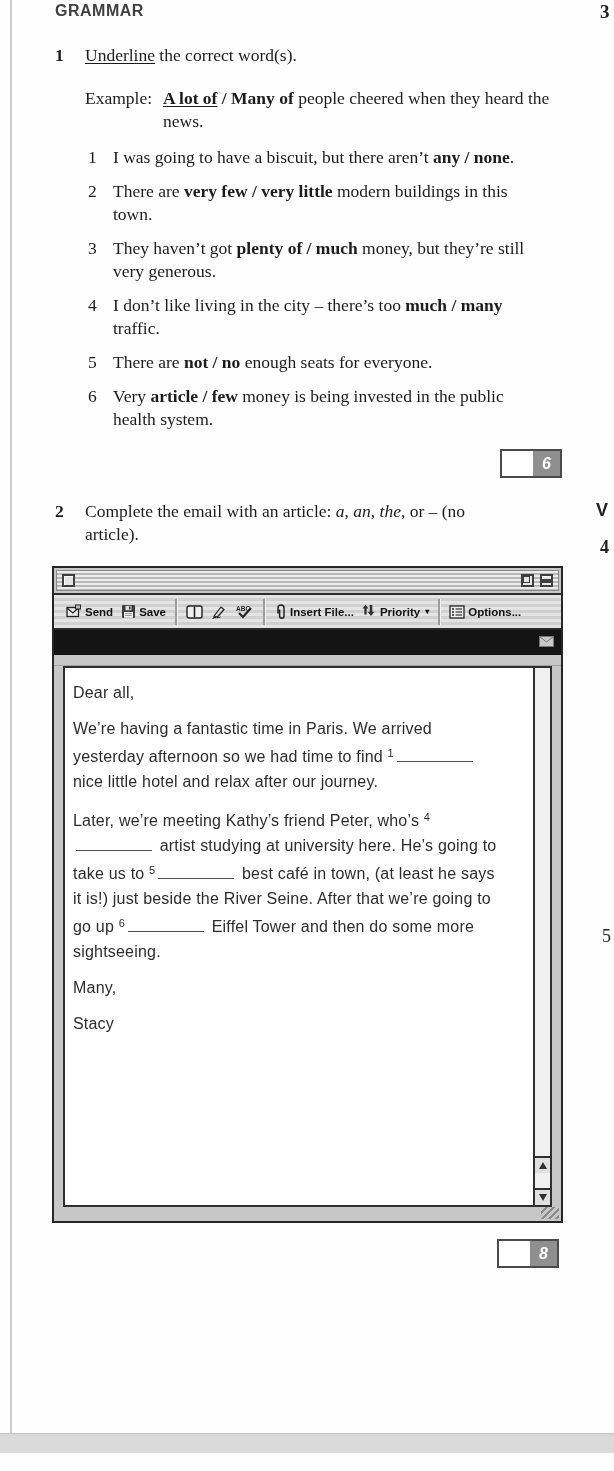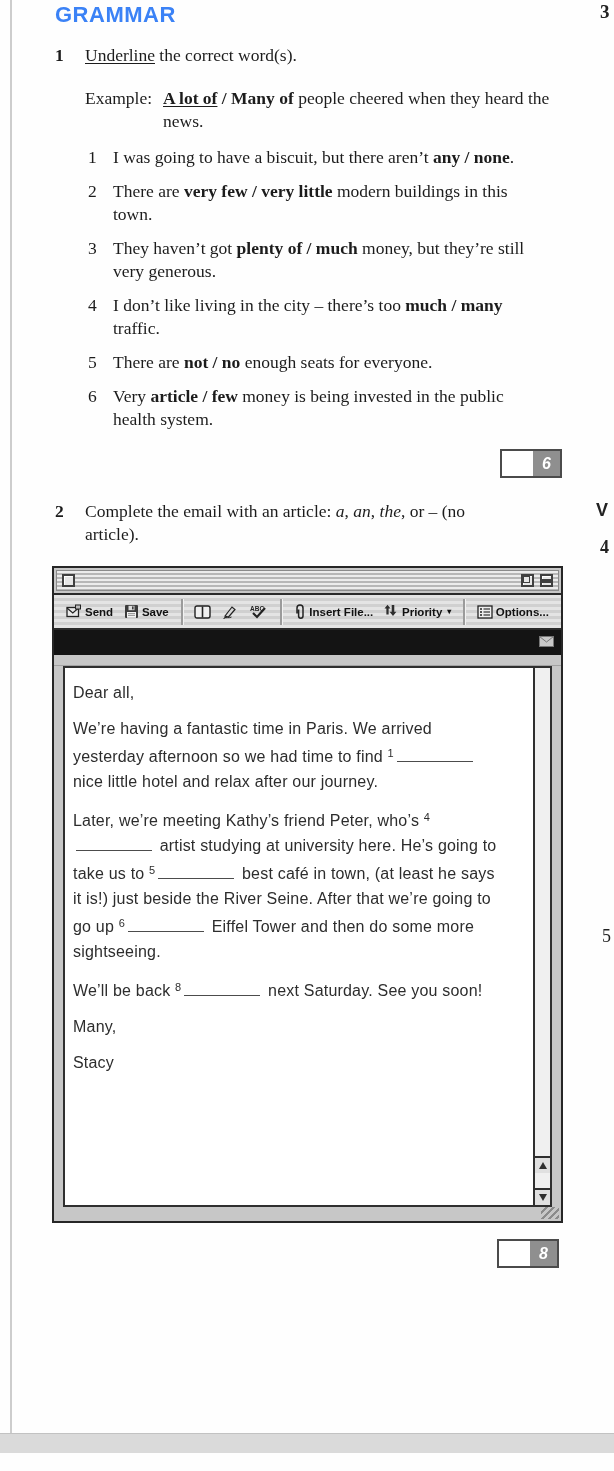--- a/index.html
+++ b/index.html
@@ -6,21 +6,21 @@
   html,body { background:#ffffff; }
   .page {
     position:relative; width:614px; height:1471px; background:#fefefe;
     font-family:"Liberation Serif", serif; color:#1c1c1c; overflow:hidden;
   }
   .left-rule { position:absolute; left:10px; top:0; width:2px; height:1433px; background:#cdcdcd; }
   .bottom-strip { position:absolute; left:0; top:1433px; width:614px; height:20px; background:#dadada; border-top:1px solid #c2c2c2; }
 
   .grammar-heading {
     position:absolute; left:55px; top:2px;
-    font-family:"Liberation Sans", sans-serif; font-weight:bold; font-size:22px; letter-spacing:.5px; color:#3b82f6;
+    font-family:"Liberation Sans", sans-serif; font-weight:bold; font-size:16px; letter-spacing:.5px; color:#404040;
   }
   .frag { position:absolute; font-size:19px; color:#222; }
   .frag-top { left:600px; top:1px; font-weight:bold; }
   .frag-v { left:596px; top:500px; font-family:"Liberation Sans",sans-serif; font-weight:bold; font-size:18px; }
   .frag-mid { left:600px; top:537px; font-weight:bold; font-size:18px; }
   .frag-bot { left:602px; top:926px; font-size:18px; }
 
   .bd { font-weight:bold; }
   .it { font-style:italic; }
   .un { text-decoration:underline; text-underline-offset:2px; }
@@ -69,21 +69,21 @@
   .tb-zoom { right:24px; }
   .tb-zoom::after { content:""; position:absolute; left:0; top:0; width:5px; height:5px; border:1.5px solid #3f3f3f; }
   .tb-collapse { right:5px; }
   .tb-collapse::after { content:""; position:absolute; left:0; right:0; top:3px; height:2px; background:#3f3f3f; }
   .tb-collapse::before { content:""; position:absolute; left:0; right:0; bottom:2px; height:2px; background:#3f3f3f; }
 
   .toolbar {
     height:37px; border-top:2px solid #2a2a2a; border-bottom:2px solid #2a2a2a;
     background:repeating-linear-gradient(180deg,#e4e4e4 0 3px,#d0d0d0 3px 6px);
     display:flex; align-items:center; padding:0 8px;
-    font-size:11.5px; font-weight:bold; color:#111;justify-content:space-between;
+    font-size:11.5px; font-weight:bold; color:#111;
   }
   .tbtn { display:flex; align-items:center; gap:3px; padding:2px 4px; white-space:nowrap; }
   .tsep { width:2px; height:26px; background:#9b9b9b; box-shadow:1px 0 0 #f2f2f2; margin:0 5px; flex:0 0 2px; }
   .icon { display:inline-flex; align-items:center; justify-content:center; }
   .dd-arrow { font-size:8px; margin-left:2px; color:#111; }
 
   .blackbar { height:25px; background:#141414; position:relative; }
   .envelope { position:absolute; right:7px; top:6px; }
   .graystrip { height:11px; background:#c7c7c7; border-bottom:1px solid #a2a2a2; }
 
@@ -268,21 +268,20 @@
             <path d="M0.5 0.5 L7.5 6 L14.5 0.5" fill="none" stroke="#777" stroke-width="1"></path>
           </svg>
       </span>
     </div>
     <div class="graystrip"></div>
 
     <div class="mailbody">
       <div class="para"><span class="">Dear all,</span></div>
       <div class="para"><span class="">We’re having a fantastic time in Paris. We arrived yesterday afternoon so we had time to find </span><span class="sup">1</span><span class="blank"></span><span class=""> nice little hotel and relax after our journey.</span></div>
       <div class="para"><span class="">Later, we’re meeting Kathy’s friend Peter, who’s </span><span class="sup">4</span><span class="blank"></span><span class=""> artist studying at university here. He’s going to take us to </span><span class="sup">5</span><span class="blank"></span><span class=""> best café in town, (at least he says it is!) just beside the River Seine. After that we’re going to go up </span><span class="sup">6</span><span class="blank"></span><span class=""> Eiffel Tower and then do some more sightseeing.</span></div>
-      <div class="para"><span class="">We’ll be back </span><span class="sup">8</span><span class="blank"></span><span class=""> next Saturday. See you soon!</span></div>
       <div class="para"><span class="">Many,</span></div>
       <div class="para"><span class="">Stacy</span></div>
 
       <div class="scrollbar">
         <div class="sb-btn sb-up">
           <span class="tri-up"></span>
         </div>
         <div class="sb-btn sb-down">
           <span class="tri-down"></span>
         </div>

